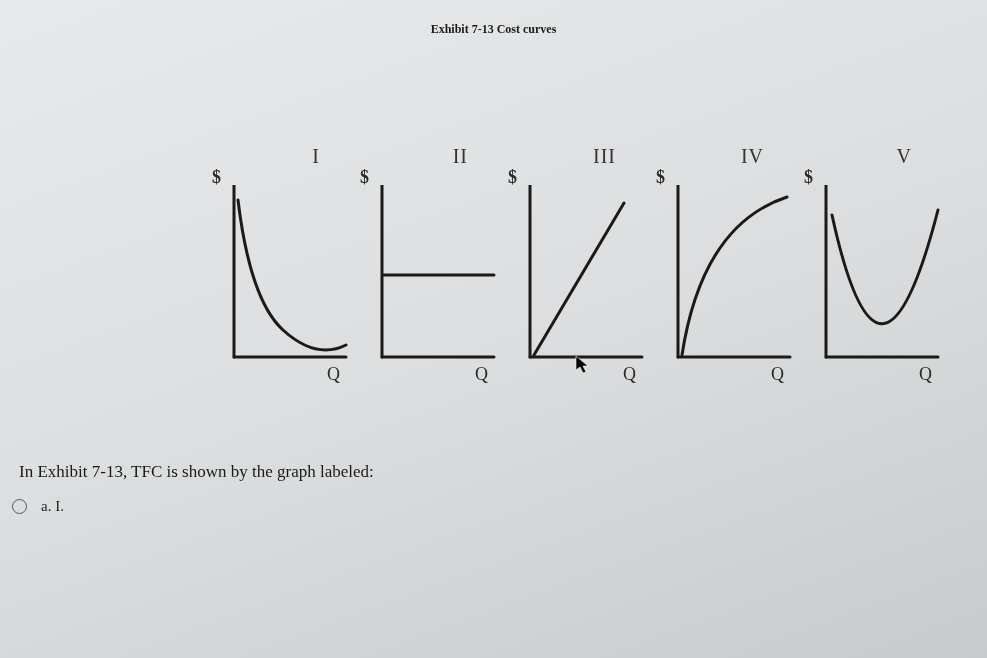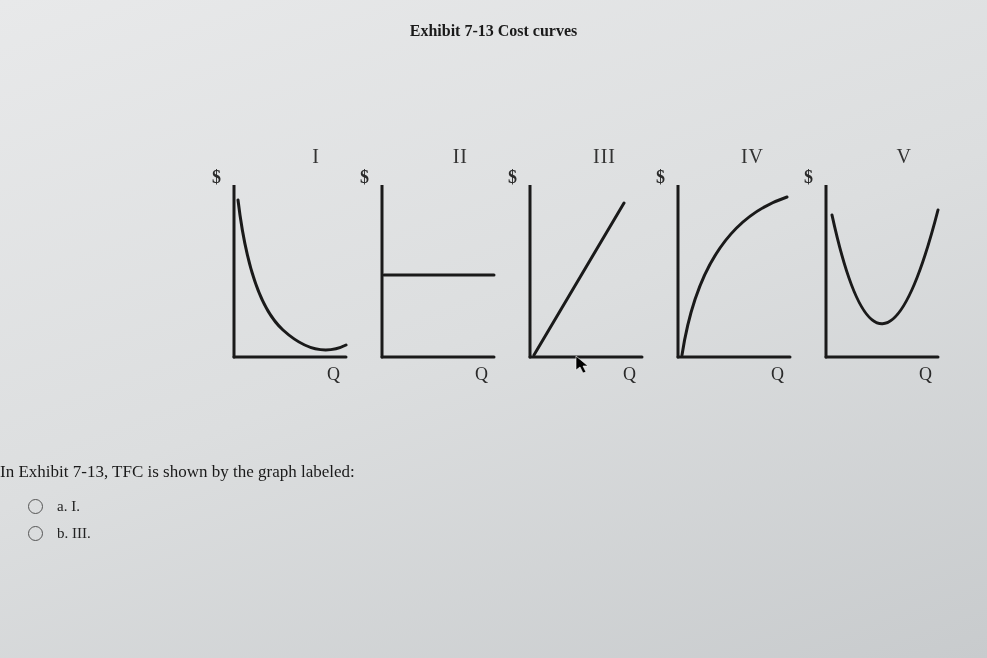--- a/index.html
+++ b/index.html
@@ -12,21 +12,21 @@
       position: relative;
       overflow: hidden;
     }
     .exhibit-title {
       position: absolute;
       top: 22px;
       left: 0;
       right: 0;
       text-align: center;
       font-weight: bold;
-      font-size: 16px;
+      font-size: 12px;
       color: #1a1a1a;
     }
     .charts-row {
       position: absolute;
       top: 145px;
       left: 210px;
       display: flex;
       gap: 8px;
     }
     .chart-cell {
@@ -82,24 +82,24 @@
     .question-block {
       position: absolute;
       top: 462px;
       left: 0px;
       width: 600px;
     }
     .question-text {
       font-size: 17px;
       color: #1a1a1a;
       margin-bottom: 16px;
-      padding-left: 0;
+      padding-left: 19px;
     }
     .options {
-      padding-left: 28px;
+      padding-left: 12px;
     }
     .option-row {
       display: flex;
       align-items: center;
       margin-bottom: 10px;
       cursor: pointer;
     }
     .option-row input[type="radio"] {
       width: 15px;
       height: 15px;
@@ -183,18 +183,14 @@
   <path d="M 1 1 L 1 15 L 5 12 L 8 18 L 11 17 L 8 11 L 13 11 Z" fill="#000" stroke="#fff" stroke-width="0.6"></path>
 </svg>
 
 <div class="question-block">
   <div class="question-text">In Exhibit 7-13, TFC is shown by the graph labeled:</div>
   <div class="options">
     <label class="option-row">
       <input type="radio" name="ans" style="">
       <span class="option-label">a. I.</span>
     </label>
-    <label class="option-row">
-      <input type="radio" name="ans" style="">
-      <span class="option-label">b. III.</span>
-    </label>
   </div>
 </div>
 
 </body></html>

